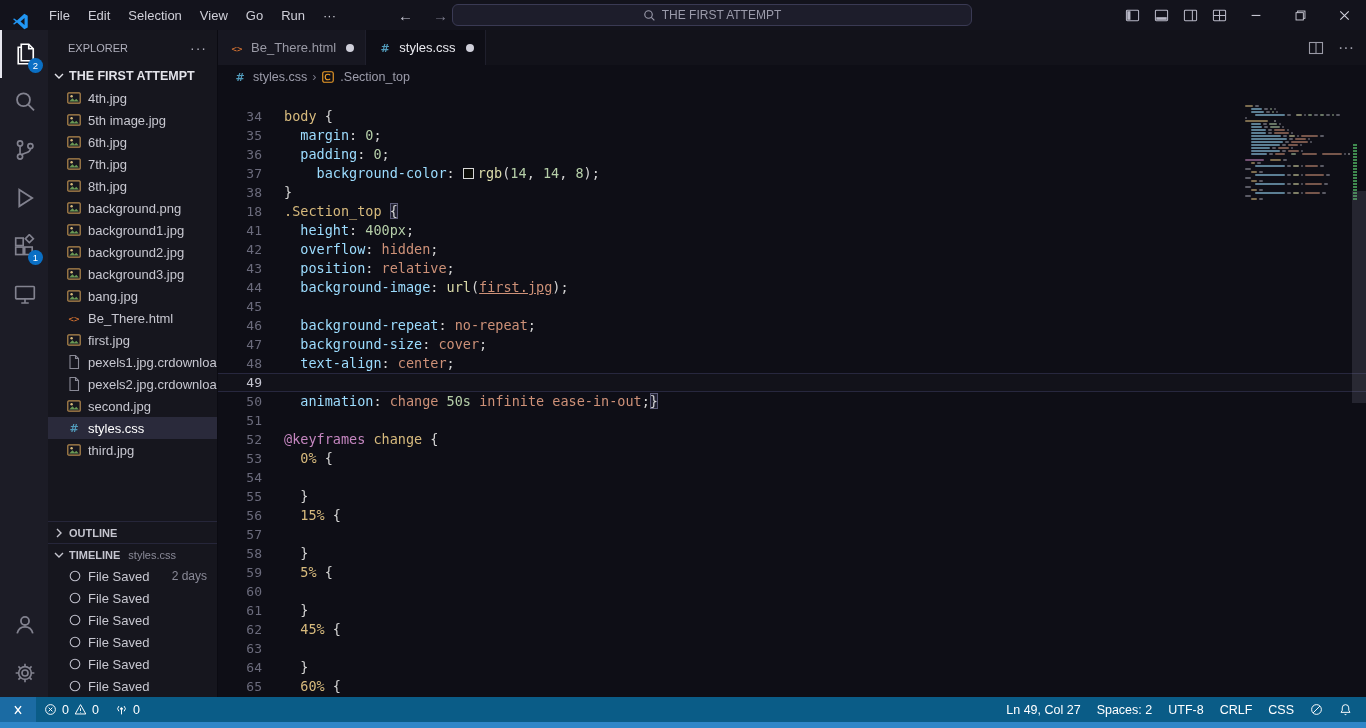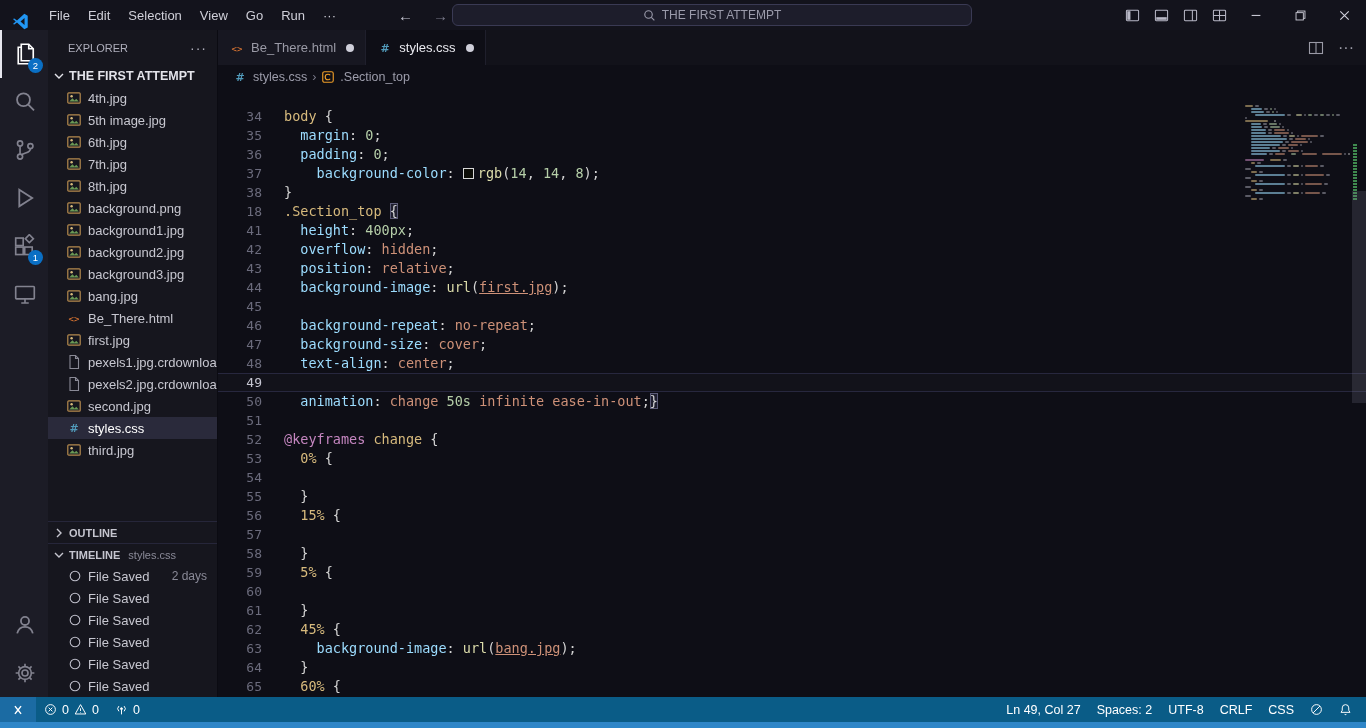--- a/index.html
+++ b/index.html
@@ -607,21 +607,21 @@
             <div class="code-line"><div class="line-num">53</div><div class="line-content"><span class="tok-pun">  </span><span class="tok-sel">0%</span><span class="tok-pun"> {</span></div></div>
             <div class="code-line"><div class="line-num">54</div></div>
             <div class="code-line"><div class="line-num">55</div><div class="line-content"><span class="tok-pun">  }</span></div></div>
             <div class="code-line"><div class="line-num">56</div><div class="line-content"><span class="tok-pun">  </span><span class="tok-sel">15%</span><span class="tok-pun"> {</span></div></div>
             <div class="code-line"><div class="line-num">57</div></div>
             <div class="code-line"><div class="line-num">58</div><div class="line-content"><span class="tok-pun">  }</span></div></div>
             <div class="code-line"><div class="line-num">59</div><div class="line-content"><span class="tok-pun">  </span><span class="tok-sel">5%</span><span class="tok-pun"> {</span></div></div>
             <div class="code-line"><div class="line-num">60</div></div>
             <div class="code-line"><div class="line-num">61</div><div class="line-content"><span class="tok-pun">  }</span></div></div>
             <div class="code-line"><div class="line-num">62</div><div class="line-content"><span class="tok-pun">  </span><span class="tok-sel">45%</span><span class="tok-pun"> {</span></div></div>
-            <div class="code-line"><div class="line-num">63</div><div class="line-content"><span class="tok-pun">    </span><span class="tok-prop">background-image</span><span class="tok-pun">: </span><span class="tok-fn">url</span><span class="tok-pun">(</span><span class="tok-url">bang.jpg</span><span class="tok-pun">);</span></div></div>
+            <div class="code-line"><div class="line-num">63</div></div>
             <div class="code-line"><div class="line-num">64</div><div class="line-content"><span class="tok-pun">  }</span></div></div>
             <div class="code-line"><div class="line-num">65</div><div class="line-content"><span class="tok-pun">  </span><span class="tok-sel">60%</span><span class="tok-pun"> {</span></div></div>
           </div>
         <div class="minimap">
             <div class="mm-line">
               <span class="mm-tok" style="width: 8px; background: rgb(215, 186, 125);"></span>
               <span class="mm-tok" style="width: 4px; background: rgb(154, 154, 168);"></span>
             </div>
             <div class="mm-line">
               <span class="mm-tok" style="width: 4px; background: transparent;"></span>

